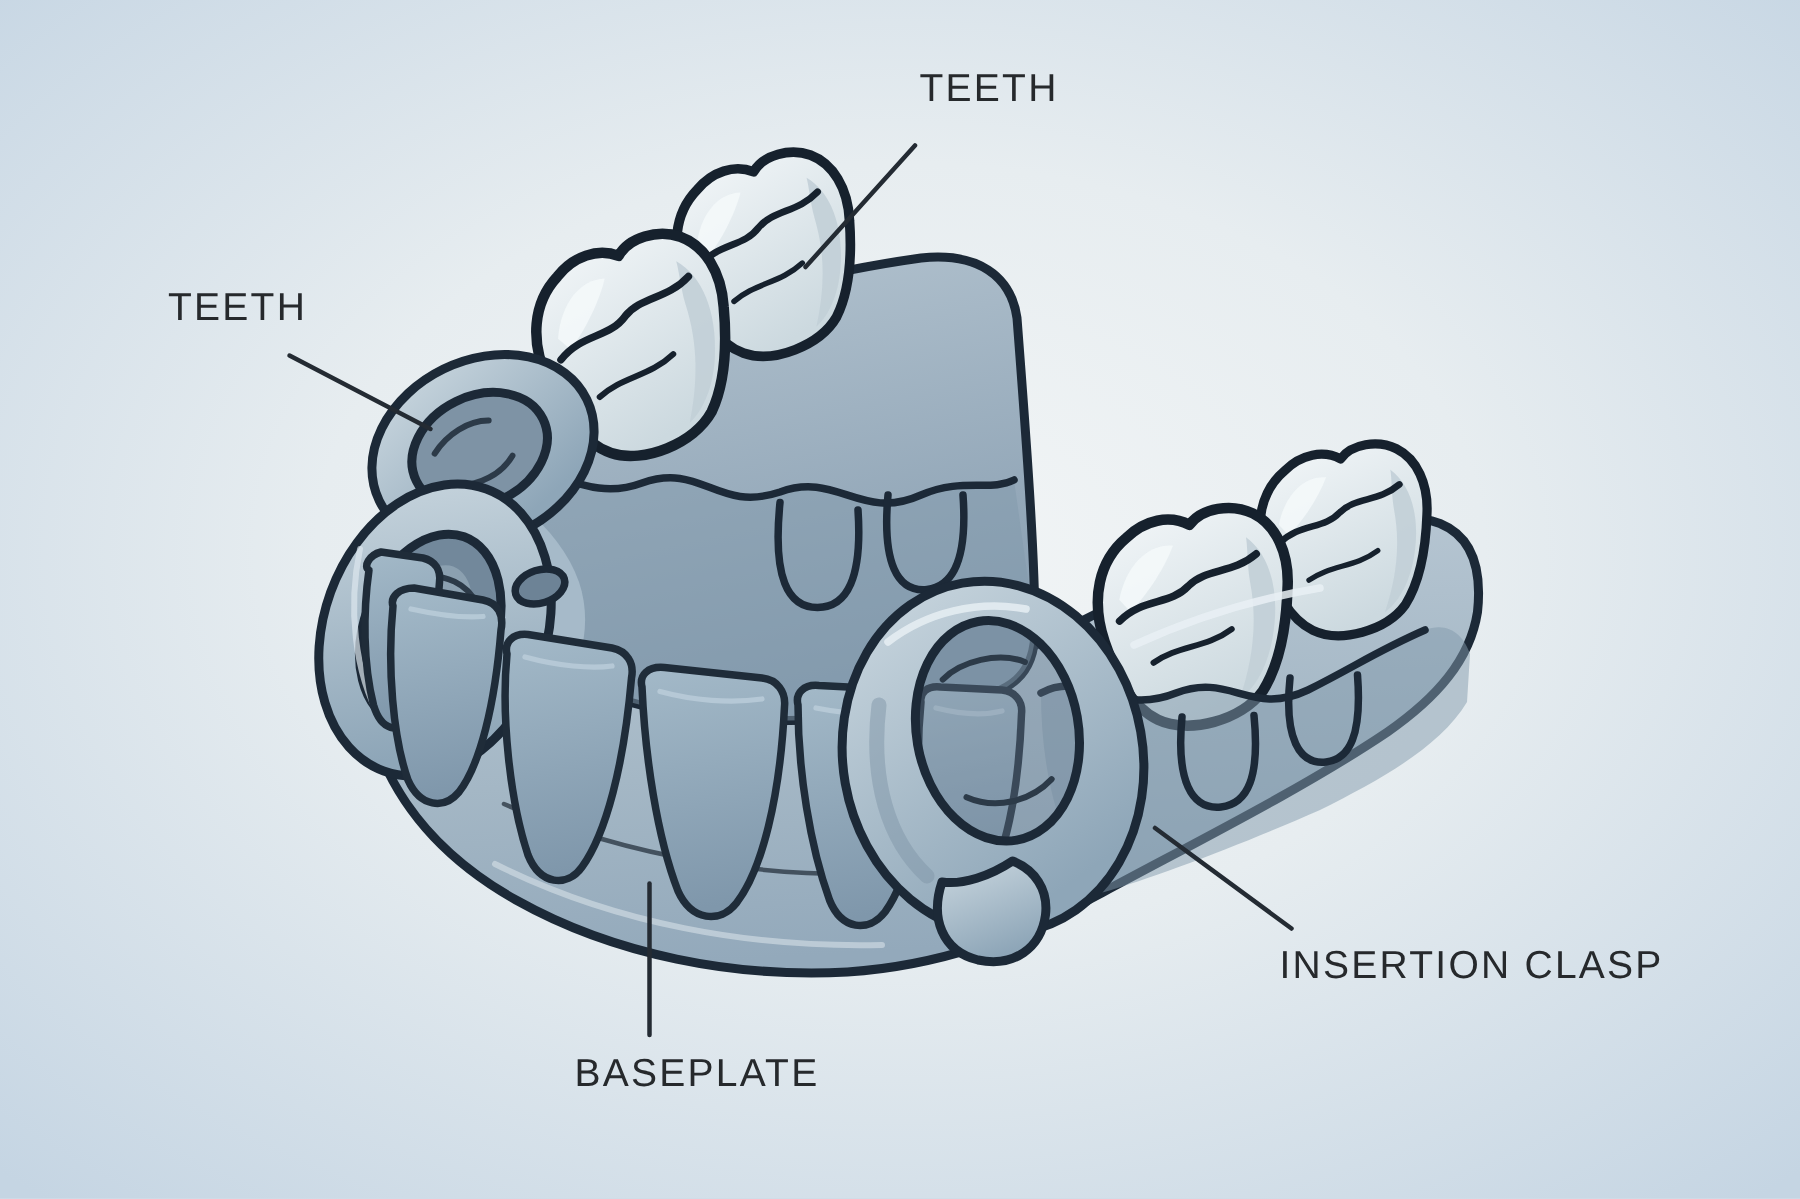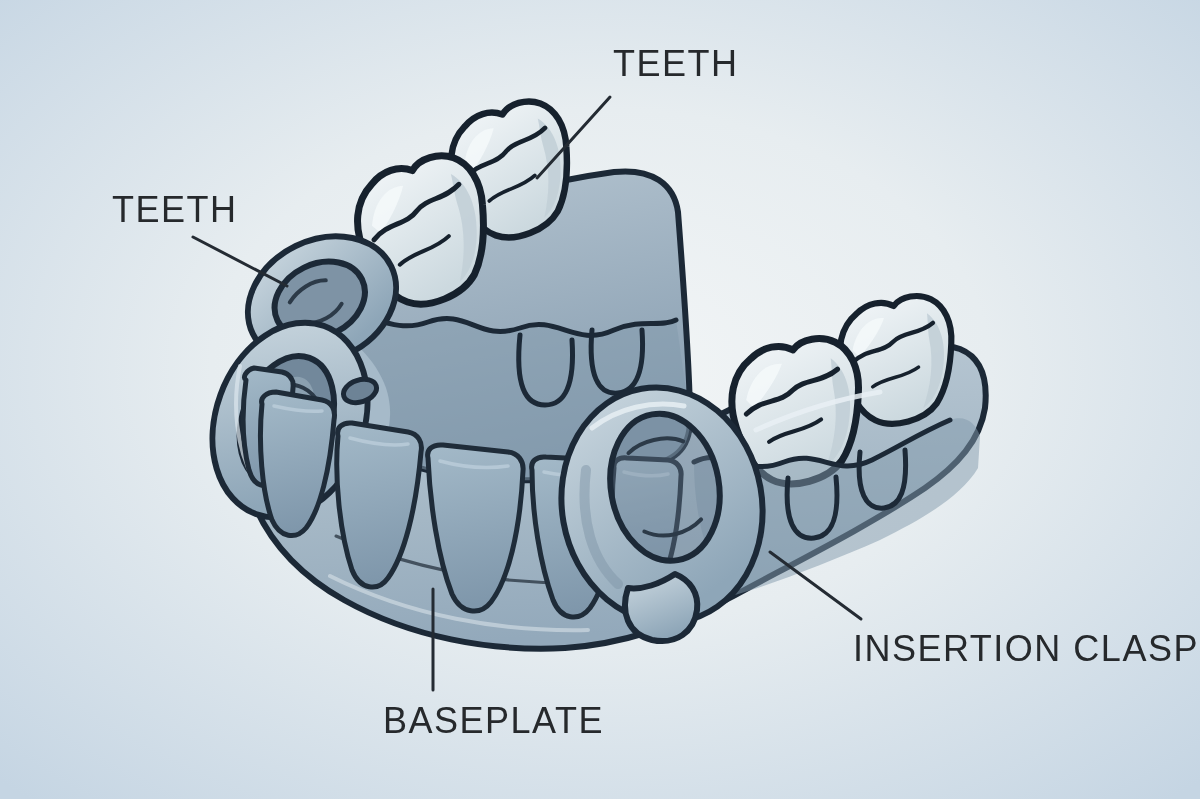--- a/index.html
+++ b/index.html
@@ -3,21 +3,21 @@
 <meta charset="utf-8">
 <style>
   html,body{margin:0;padding:0;background:#cfdce8;}
   #stage{
     position:relative;width:1200px;height:799px;overflow:hidden;
     font-family:"Liberation Sans",sans-serif;
   }
   #art{position:absolute;left:0;top:0;}
   .label{
     position:absolute;
-    font-size:36px;
+    font-size:26px;
     letter-spacing:1.5px;
     color:#26292c;
     white-space:nowrap;
     user-select:none;
   }
   #label-teeth-top{left:613px;top:43px;}
   #label-teeth-left{left:112px;top:189px;}
   #label-baseplate{left:383px;top:700px;}
   #label-insertion-clasp{left:853px;top:628px;}
 </style>

